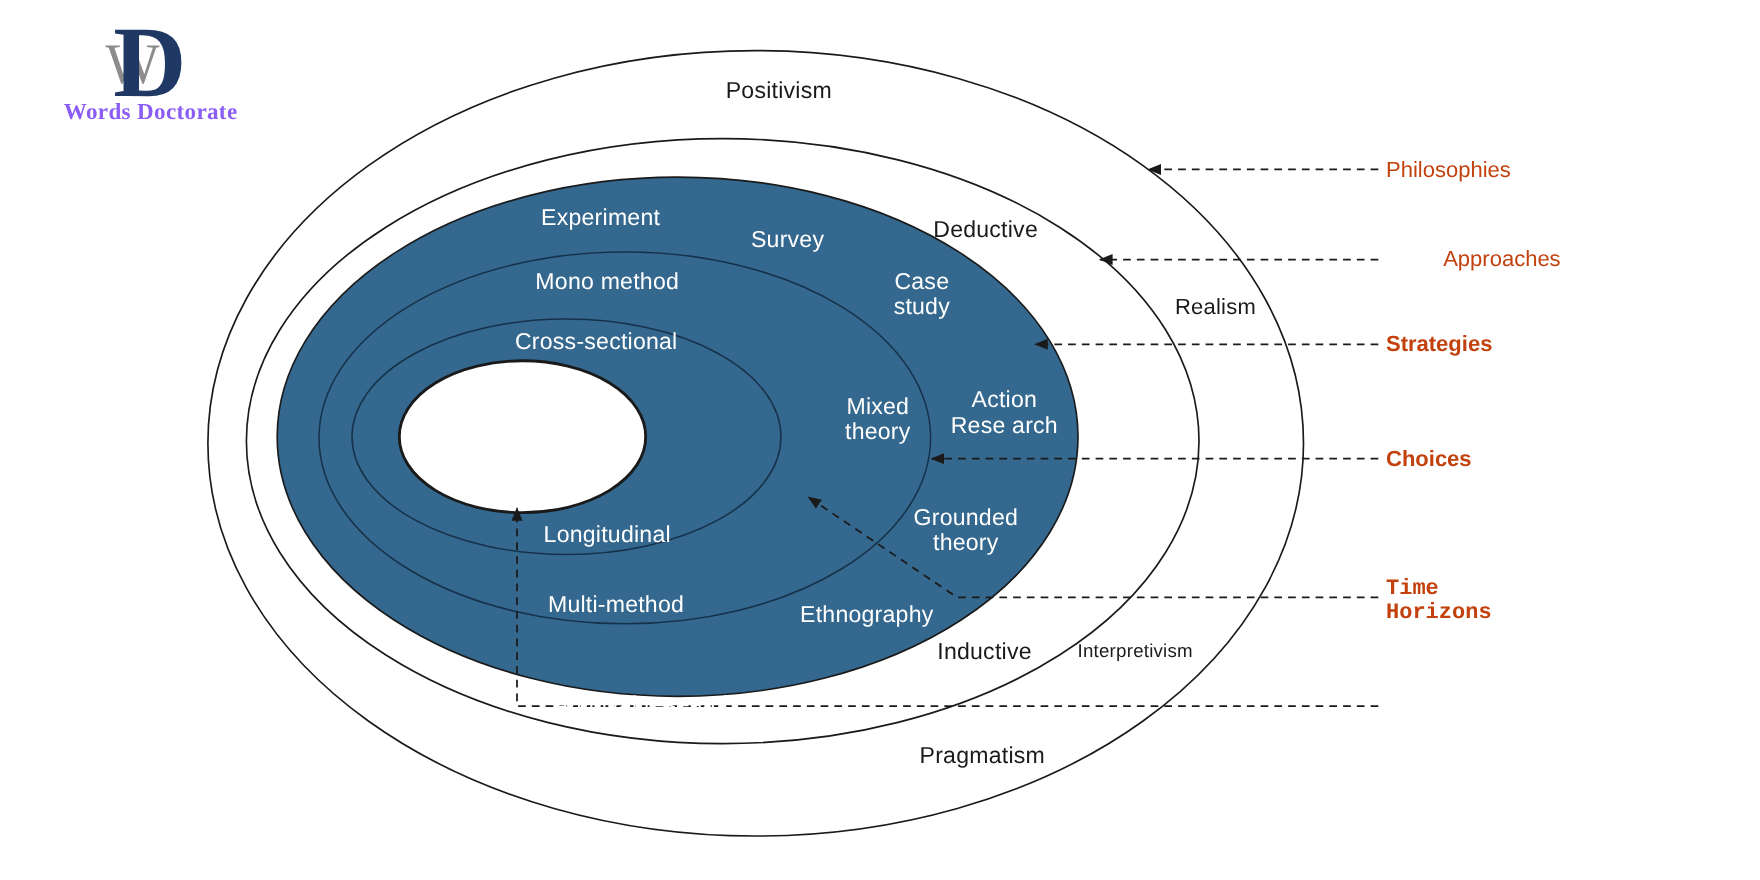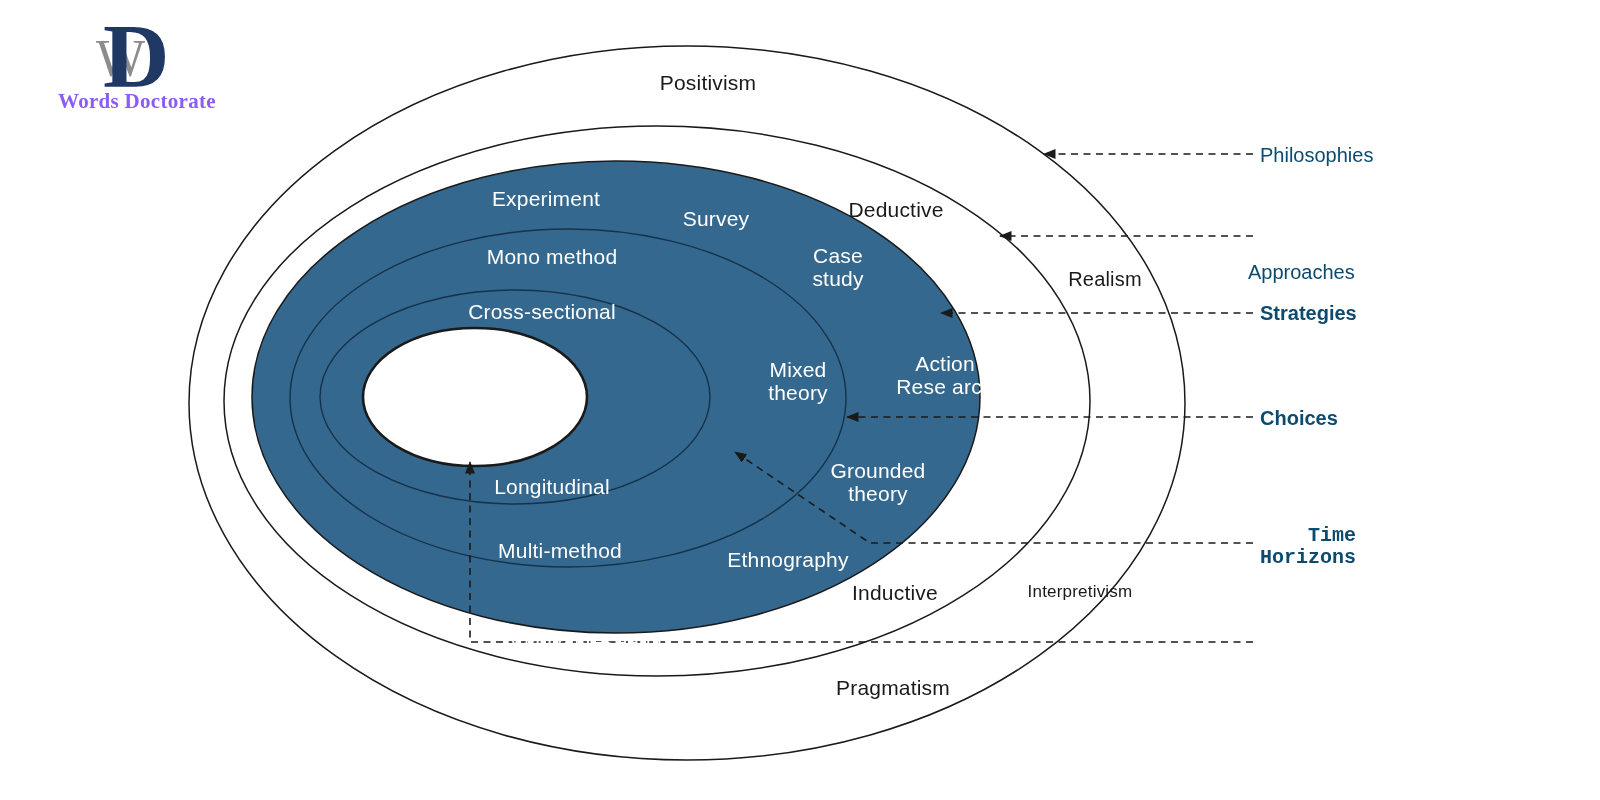--- a/index.html
+++ b/index.html
@@ -5,22 +5,22 @@
   html,body{margin:0;padding:0;background:#ffffff;}
   .stage{position:relative;width:1600px;height:800px;background:#ffffff;overflow:hidden;
          font-family:"Liberation Sans","DejaVu Sans",sans-serif;}
   .stage svg{position:absolute;left:0;top:0;}
 
   
   .lbl{position:absolute;transform:translate(-50%,-50%);white-space:pre-line;text-align:center;
        color:#1a1a1a;font-size:21px;line-height:1.08;letter-spacing:.2px;}
   .lbl.white{color:#ffffff;}
   .lbl.small{font-size:17px;}
-  .callout{position:absolute;transform:translateY(-50%);white-space:pre-line;text-align:right;
-           color:#0c4a6e;font-size:20px;line-height:1.12;}
+  .callout{position:absolute;transform:translateY(-50%);white-space:pre-line;text-align:left;
+           color:#c2410c;font-size:20px;line-height:1.12;}
   .callout.bold{font-weight:bold;}
   .center-text{font-size:19px;line-height:1.13;color:#111111;}
 
   
   .logo{position:absolute;left:58px;top:20px;width:220px;height:100px;}
   .logo .logo-w{position:absolute;left:38px;top:13px;font:400 52px/1 "Liberation Serif","DejaVu Serif",serif;color:#8c8c8c;}
   .logo .logo-d{position:absolute;left:45px;top:-10px;font:700 92px/1 "Liberation Serif","DejaVu Serif",serif;color:#1f3864;}
   .logo .logo-text{position:absolute;left:0px;top:71px;font:700 21px/1 "Liberation Serif","DejaVu Serif",serif;color:#8b5cf6;letter-spacing:.3px;}
 </style>
 </head>
@@ -53,43 +53,43 @@
   <div class="logo">
     <span class="logo-w">W</span>
     <span class="logo-d">D</span>
     <div class="logo-text">Words Doctorate</div>
   </div>
 
   <div class="lbl" style="left:708px;top:83px;">Positivism</div>
   <div class="lbl" style="left:896px;top:210px;">Deductive</div>
   <div class="lbl" style="left:1105px;top:280px;font-size:20px;">Realism</div>
   <div class="lbl" style="left:895px;top:593px;">Inductive</div>
-  <div class="lbl small" style="left:1032px;top:592px;margin-left:48px;">Interpretivism</div>
+  <div class="lbl small" style="left:1032px;top:592px;">Interpretivism</div>
   <div class="lbl" style="left:893px;top:688px;">Pragmatism</div>
 
   <div class="lbl white" style="left:546px;top:199px;">Experiment</div>
   <div class="lbl white" style="left:716px;top:219px;">Survey</div>
   <div class="lbl white" style="left:838px;top:268px;">Case
 study</div>
-  <div class="lbl white" style="left:913px;top:376px;margin-left:32px;">Action
+  <div class="lbl white" style="left:913px;top:376px;">Action
 Rese arch</div>
   <div class="lbl white" style="left:878px;top:483px;">Grounded
 theory</div>
   <div class="lbl white" style="left:788px;top:560px;">Ethnography</div>
   <div class="lbl white" style="left:586px;top:642px;">Archival research</div>
 
   <div class="lbl white" style="left:552px;top:257px;">Mono method</div>
   <div class="lbl white" style="left:798px;top:382px;">Mixed
 theory</div>
   <div class="lbl white" style="left:560px;top:551px;">Multi-method</div>
 
   <div class="lbl white" style="left:542px;top:312px;">Cross-sectional</div>
   <div class="lbl white" style="left:552px;top:487px;">Longitudinal</div>
 
 
   <div class="callout" style="left:1260px;top:155px;">Philosophies</div>
-  <div class="callout" style="left:1248px;top:236px;margin-top:36px;">Approaches</div>
+  <div class="callout" style="left:1312px;top:236px;">Approaches</div>
   <div class="callout bold" style="left:1260px;top:313px;">Strategies</div>
   <div class="callout bold" style="left:1260px;top:418px;">Choices</div>
   <div class="callout bold" style="left:1260px;top:547px;font-family:Liberation Mono, monospace;">Time
 Horizons</div>
 
 </div>
 
 </body></html>

